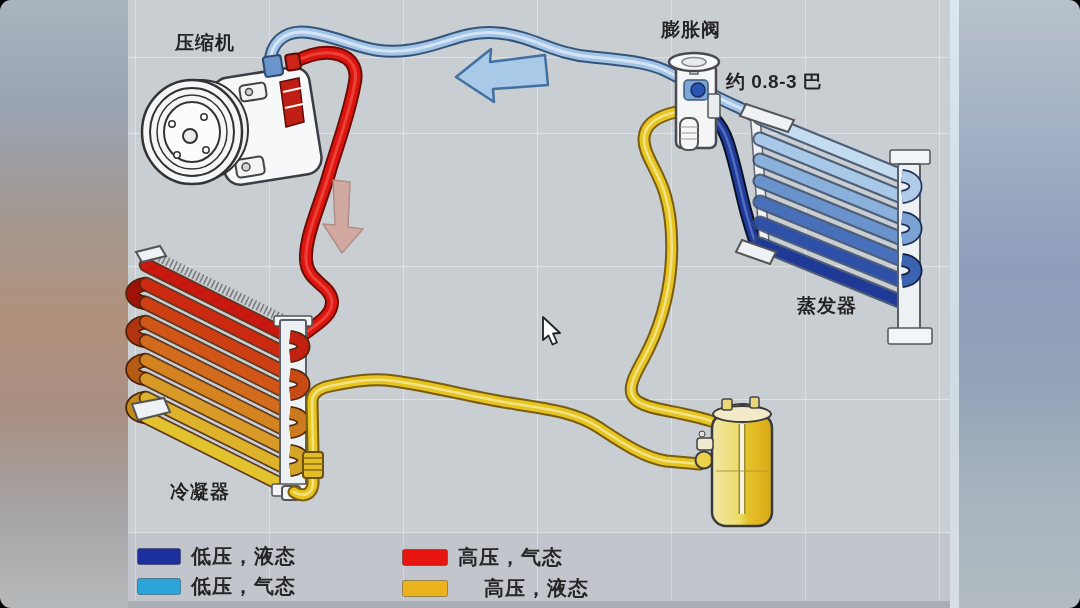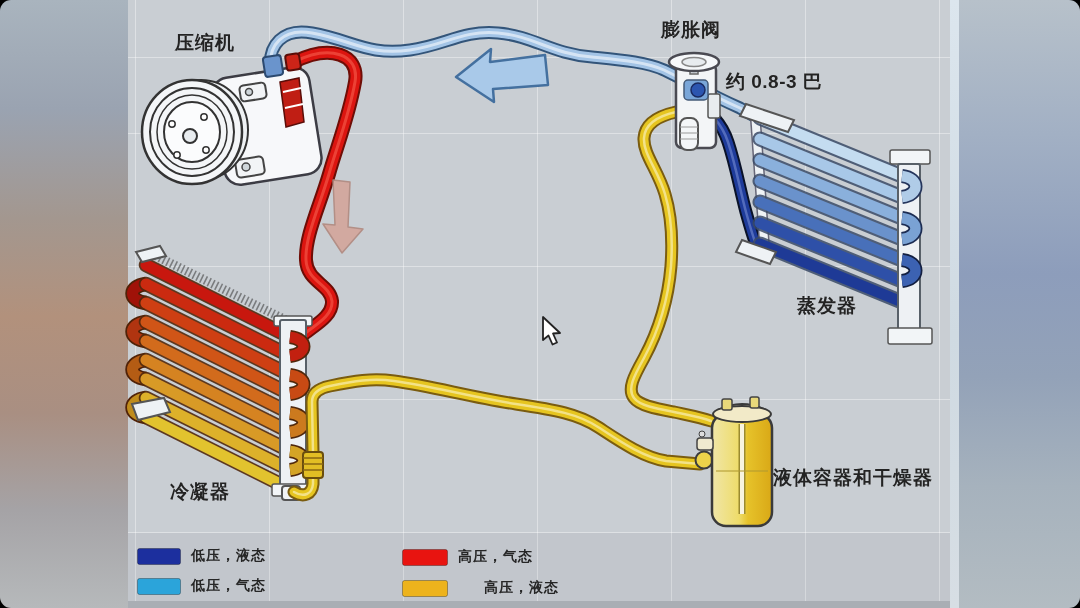--- a/index.html
+++ b/index.html
@@ -22,21 +22,21 @@
   svg.diagram{position:absolute;left:0;top:0;width:1080px;height:608px;}
   .lbl{position:absolute;color:#232323;font-weight:bold;font-size:19px;line-height:20px;
        letter-spacing:1px;white-space:nowrap;text-shadow:0 0 1px rgba(255,255,255,.35);}
   .lbl-compressor{left:175px;top:33px;}
   .lbl-valve{left:661px;top:20px;}
   .lbl-pressure{left:726px;top:72px;letter-spacing:.5px;}
   .lbl-evaporator{left:797px;top:296px;}
   .lbl-condenser{left:170px;top:482px;}
   .lbl-receiver{left:773px;top:468px;}
   .legend-item{position:absolute;display:flex;align-items:center;gap:10px;height:20px;}
-  .legend-item .txt{color:#262626;font-weight:bold;font-size:14px;letter-spacing:1px;white-space:nowrap;}
+  .legend-item .txt{color:#262626;font-weight:bold;font-size:20px;letter-spacing:1px;white-space:nowrap;}
   .legend-item svg{display:block;}
   .li-1{left:137px;top:546px;}
   .li-2{left:137px;top:576px;}
   .li-3{left:402px;top:547px;}
   .li-4{left:402px;top:578px;gap:36px;}
 </style>
 </head>
 <body>
 
 <div class="stage">
@@ -209,21 +209,20 @@
     </g>
 
     <path d="M 543,317 L 543,340 L 548.5,335.5 L 552.5,344.5 L 557,342.5 L 553,333.5 L 560,333 Z" fill="#ffffff" stroke="#222" stroke-width="1.8" stroke-linejoin="round"></path>
   </svg>
 
   <div class="lbl lbl-compressor">压缩机</div>
   <div class="lbl lbl-valve">膨胀阀</div>
   <div class="lbl lbl-pressure">约 0.8-3 巴</div>
   <div class="lbl lbl-evaporator">蒸发器</div>
   <div class="lbl lbl-condenser">冷凝器</div>
-  <div class="lbl lbl-receiver">液体容器和干燥器</div>
 
   <div class="legend-item li-1">
     <svg width="44" height="17">
         <rect x="0.5" y="0.5" width="43" height="16" rx="2" stroke="rgba(0,0,0,0.3)" fill="#1c2f9e"></rect>
       </svg>
     <span class="txt">低压，液态</span>
   </div>
   <div class="legend-item li-2">
     <svg width="44" height="17">
         <rect x="0.5" y="0.5" width="43" height="16" rx="2" stroke="rgba(0,0,0,0.3)" fill="#2ba4da"></rect>

